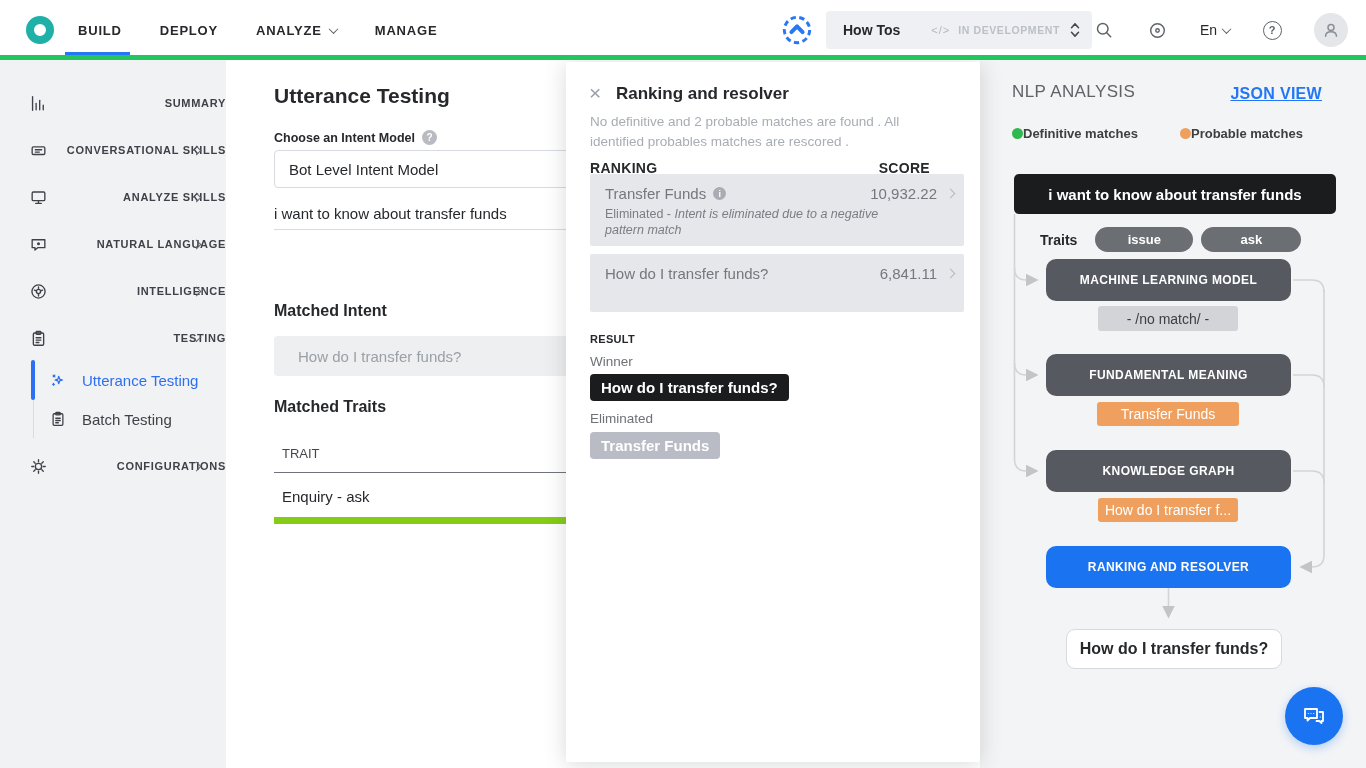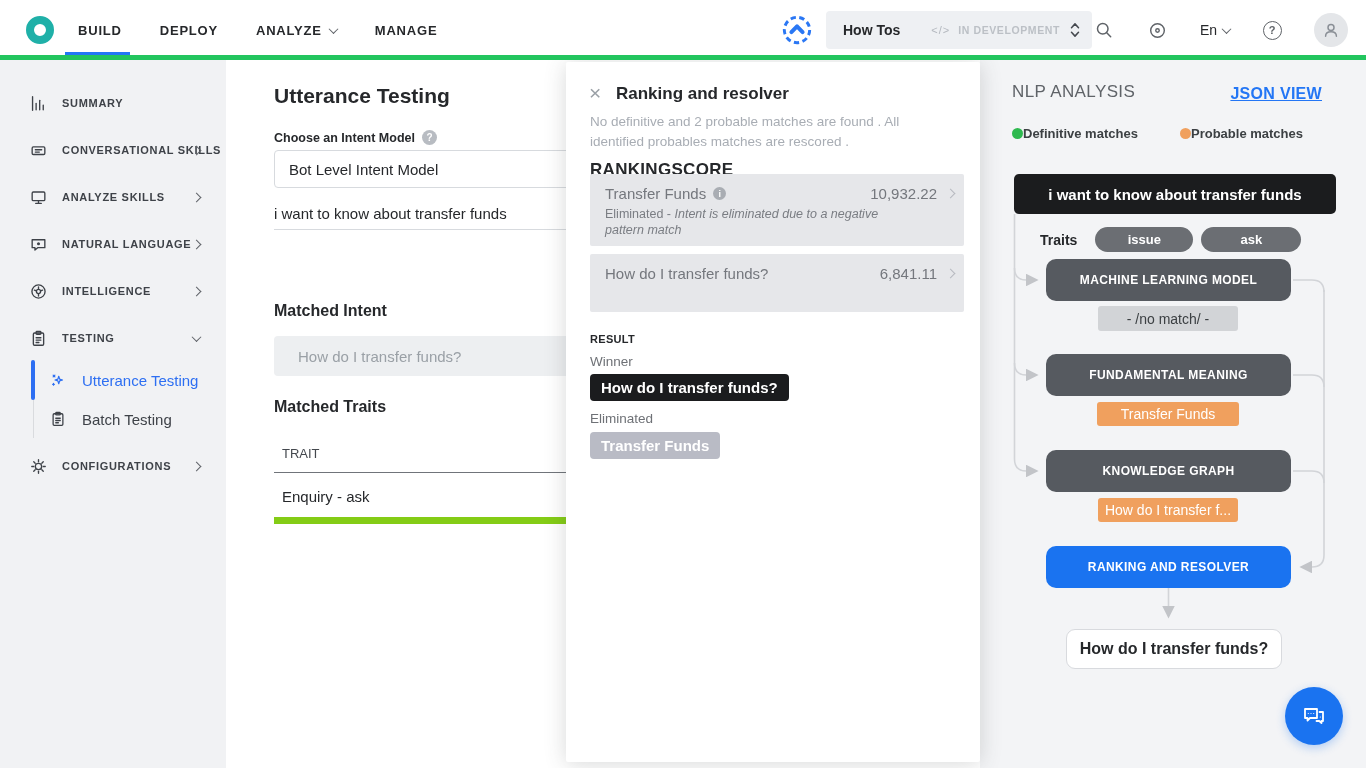--- a/index.html
+++ b/index.html
@@ -21,21 +21,21 @@
   #bot-code { margin-left:auto; font-size:11px; color:#b4b8bf; letter-spacing:1px; }
   #bot-status { font-size:10.5px; font-weight:bold; letter-spacing:.6px; color:#bcc0c6; margin:0 8px 0 8px; }
   .top-icons { position:absolute; right:0; top:0; height:60px; display:flex; align-items:center; }
   .top-icon { width:24px; height:24px; display:flex; align-items:center; justify-content:center; cursor:pointer; }
   #lang { display:flex; align-items:center; gap:6px; font-size:14px; color:#26282b; cursor:pointer; }
   #help-icon { width:19px; height:19px; border:1.6px solid #5f6368; border-radius:50%; font-size:11px; color:#5f6368; display:flex; align-items:center; justify-content:center; font-weight:bold; }
   #avatar { width:34px; height:34px; border-radius:50%; background:#e4e6e9; display:flex; align-items:center; justify-content:center; cursor:pointer; }
 
   
   #sidebar { position:absolute; left:0; top:60px; width:226px; height:708px; background:#f1f2f4; z-index:10; }
-  .side-row { position:absolute; left:0; width:226px; height:46px; display:flex; align-items:center; padding-left:28px; cursor:pointer; }
+  .side-row { position:absolute; left:0; width:226px; height:46px; display:flex; align-items:center; padding-left:28px; cursor:pointer;justify-content:space-between; }
   .side-ico { width:20px; height:20px; margin-right:14px; flex:0 0 auto; display:flex; align-items:center; justify-content:center; }
   .side-label { font-size:11px; font-weight:bold; letter-spacing:.7px; color:#3e4248; }
   .side-chev { position:absolute; right:26px; }
   .sub-row { position:absolute; left:0; width:226px; height:42px; display:flex; align-items:center; padding-left:48px; cursor:pointer; }
   .sub-label { font-size:15px; color:#3e4248; margin-left:14px; }
   .sub-row.active .sub-label { color:#2d6ff2; }
   #tree-line { position:absolute; left:33px; top:300px; width:1px; height:78px; background:#d9dbde; }
   #active-bar { position:absolute; left:31px; top:300px; width:4px; height:40px; background:#2d6ff2; border-radius:2px; }
 
   
@@ -50,21 +50,21 @@
   #matched-intent-field { position:absolute; left:48px; top:276px; width:317px; height:40px; background:#edeff1; border-radius:4px; display:flex; align-items:center; padding-left:24px; font-size:15px; color:#9aa0a6; }
   #matched-traits-label { position:absolute; left:48px; top:338px; font-size:16px; font-weight:bold; color:#26282b; }
   #trait-col { position:absolute; left:48px; top:386px; width:317px; font-size:13px; color:#44484e; padding:0 0 11px 8px; border-bottom:1px solid #70747a; }
   #trait-row { position:absolute; left:48px; top:418px; width:317px; font-size:15px; color:#26282b; padding:10px 0 12px 8px; border-bottom:7px solid #84cc16; }
 
   
   #overlay { position:absolute; left:566px; top:62px; width:414px; height:700px; background:#fff; z-index:30; box-shadow:0 2px 22px rgba(60,64,67,.20); border-radius:2px; }
   #ov-close { position:absolute; left:23px; top:21px; font-size:21px; color:#9aa0a6; line-height:20px; cursor:pointer; }
   #ov-title { position:absolute; left:50px; top:22px; font-size:17px; font-weight:bold; color:#26282b; }
   #ov-sub { position:absolute; left:24px; top:50px; width:356px; font-size:13.5px; line-height:20px; color:#a8adb4; }
-  #ov-cols { position:absolute; left:24px; top:98px; width:352px; display:flex; font-size:17px; font-weight:bold; color:#26282b; letter-spacing:.3px; }
+  #ov-cols { position:absolute; left:24px; top:98px; width:352px; display:flex; justify-content:space-between; font-size:14px; font-weight:bold; color:#26282b; letter-spacing:.3px; }
   .rank-row { position:absolute; left:24px; width:374px; background:#e6e7ea; border-radius:2px; padding:11px 10px 11px 15px; cursor:pointer; }
   #rank-row-0 { top:112px; height:72px; }
   #rank-row-1 { top:192px; height:58px; }
   .rank-line1 { display:flex; align-items:center; }
   .rank-intent { font-size:15px; color:#74777d; }
   .info-dot { width:13px; height:13px; border-radius:50%; background:#a9adb3; color:#fff; font-size:9px; font-weight:bold; display:flex; align-items:center; justify-content:center; margin-left:7px; font-style:normal; }
   .rank-score { margin-left:auto; font-size:15px; color:#74777d; }
   .rank-chev { margin-left:10px; }
   .rank-sub { margin-top:4px; font-size:12.5px; line-height:16px; color:#7a7d83; width:275px; }
   .rank-sub .reason { font-style:italic; }

